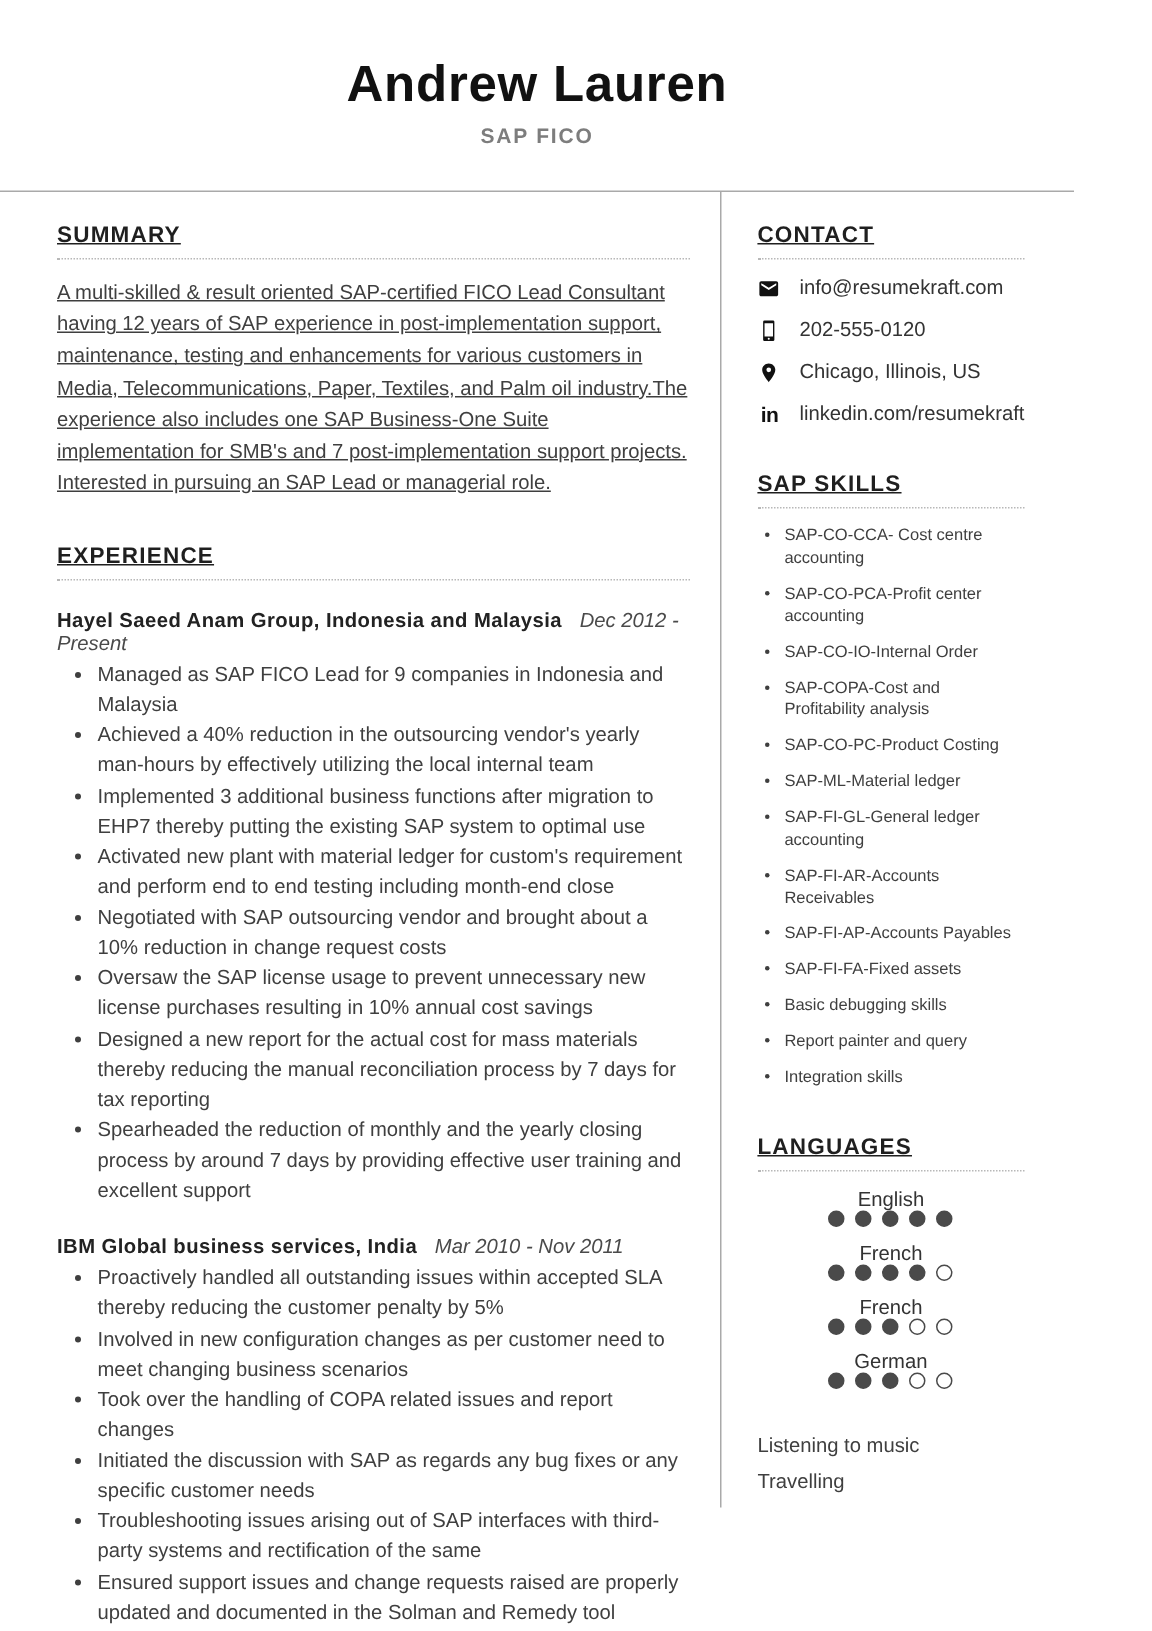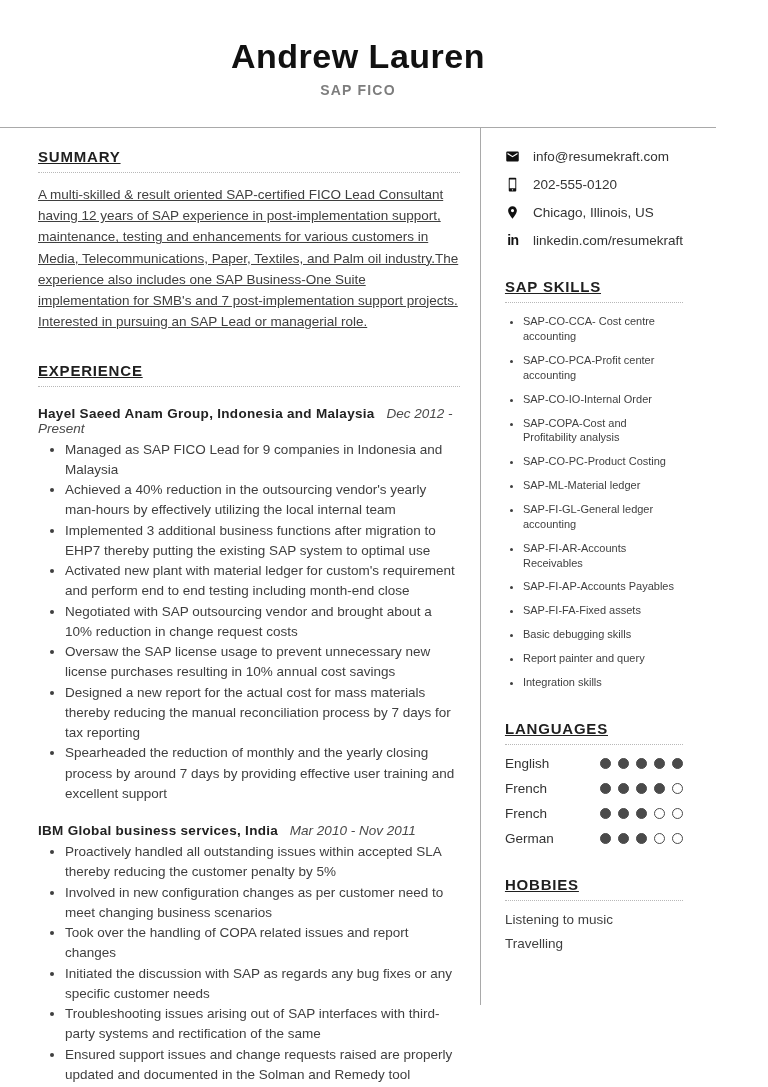--- a/index.html
+++ b/index.html
@@ -37,33 +37,33 @@
   
   .job{margin-bottom:18px;}
   .job:last-child{margin-bottom:0;}
   .job-title{font-size:14px;font-weight:bold;color:#222;letter-spacing:.2px;}
   .job-line{margin-top:19px;font-size:13.5px;}
   .company{font-weight:bold;color:#222;letter-spacing:.3px;}
   .dates{font-style:italic;color:#4a4a4a;margin-left:8px;}
   ul.bullets{margin:4px 0 0 0;padding-left:27px;}
   ul.bullets li{font-size:13.5px;line-height:1.5;color:var(--c-body);}
   
-  .contact-item{display:flex;align-items:center;margin-bottom:12px;font-size:13.5px;color:#333;}
+  .contact-item{display:flex;margin-bottom:12px;font-size:13.5px;color:#333;}
   .cicon{display:none;width:16px;height:16px;margin-right:12px;color:#111;flex:none;align-items:center;justify-content:center;}
   .cicon svg{width:15px;height:15px;fill:#111;}
   [data-icon="email"] .icon-email{display:flex;}
   [data-icon="phone"] .icon-phone{display:flex;}
   [data-icon="location"] .icon-location{display:flex;}
   [data-icon="linkedin"] .icon-linkedin{display:flex;}
   .icon-linkedin::before{content:"in";font-weight:bold;font-size:14px;letter-spacing:-.5px;}
   
   ul.skill-list{margin:2px 0 0 0;padding-left:18px;}
   ul.skill-list li{font-size:11px;line-height:1.35;color:var(--c-body);margin-bottom:9px;}
   
-  .lang-row{display:flex;align-items:center;justify-content:space-between;margin-bottom:10px;}
+  .lang-row{display:flex;align-items:center;justify-content:space-between;margin-bottom:10px;flex-direction:column;}
   .lang-name{font-size:13.5px;color:#333;}
   .lang-dots{display:flex;gap:7px;}
   .dot{width:11px;height:11px;border-radius:50%;border:1.3px solid var(--c-dot);background:#fff;}
   .dot.filled{background:var(--c-dot);}
   
   .hobby-item{font-size:13.5px;color:var(--c-body);margin-bottom:9px;}
 </style>
 </head>
 <body>
 
@@ -140,20 +140,21 @@
           </div>
       </section>
 
     </main>
 
     <div class="vdivider"></div>
 
     <aside class="right">
 
       <section>
+        <h2 class="sec-heading">CONTACT</h2>
         <div>
 
             <div class="contact-item" data-icon="email">
               <span class="cicon icon-email">
                 <svg viewBox="0 0 24 24">
                   <path d="M20 4H4c-1.1 0-2 .9-2 2v12c0 1.1.9 2 2 2h16c1.1 0 2-.9 2-2V6c0-1.1-.9-2-2-2zm0 4.2-8 5-8-5V6l8 5 8-5v2.2z"></path>
                 </svg>
               </span>
 
               <span class="ctext">info@resumekraft.com</span>
@@ -265,21 +266,20 @@
                 <span class="dot filled"></span>
                 <span class="dot filled"></span>
                 <span class="dot"></span>
                 <span class="dot"></span>
               </span>
             </div>
           </div>
       </section>
 
       <section>
-        <h2 class="sec-heading">HOBBIES</h2>
         <div>
 
             <div class="hobby-item">Listening to music</div>
 
             <div class="hobby-item">Travelling</div>
           </div>
       </section>
 
     </aside>
   </div>

